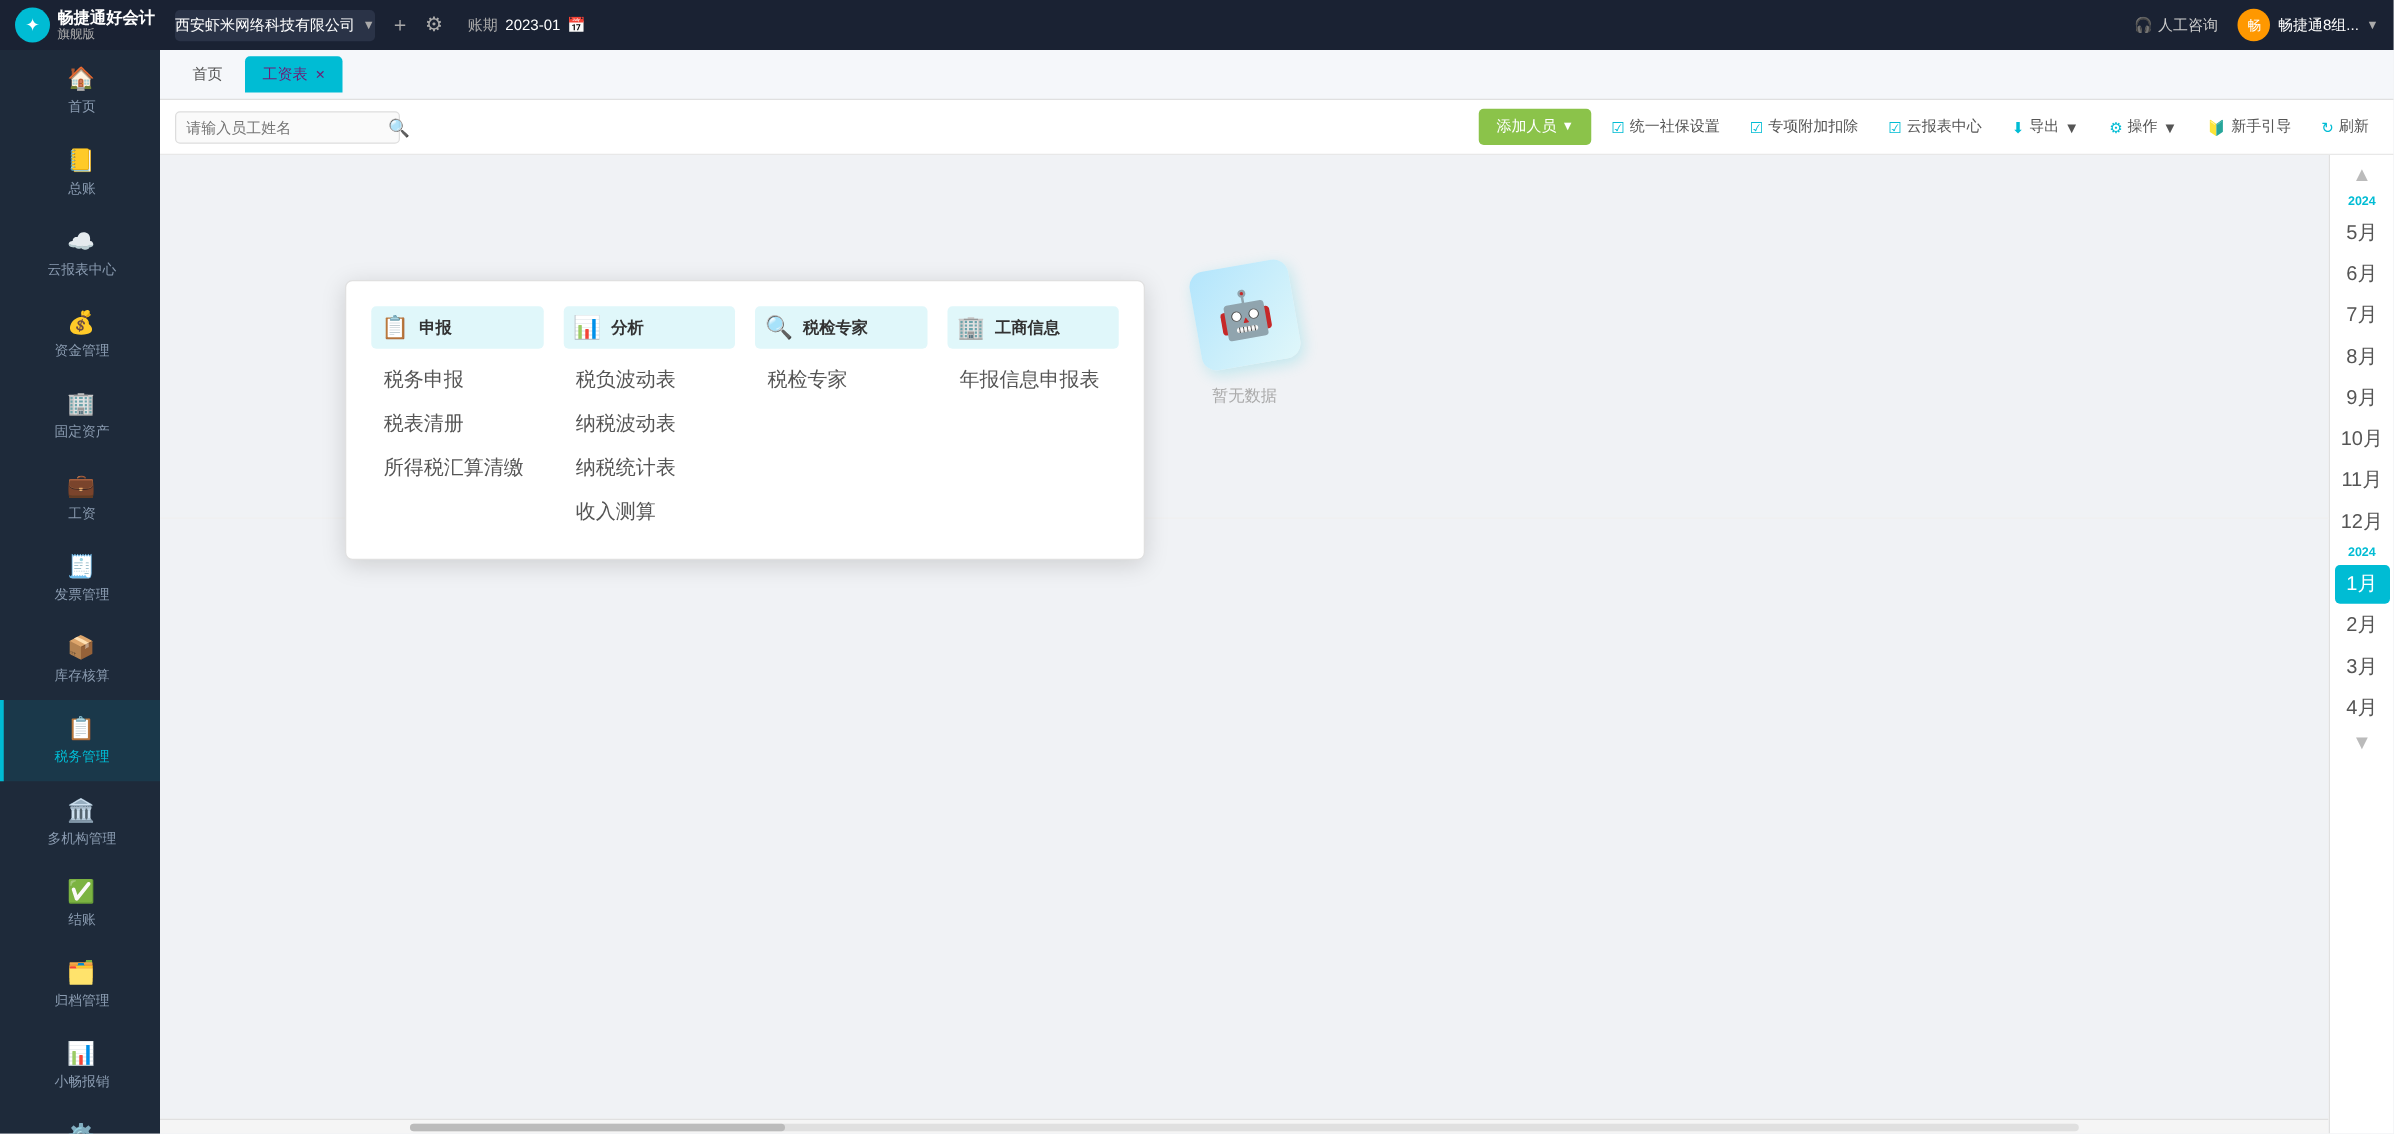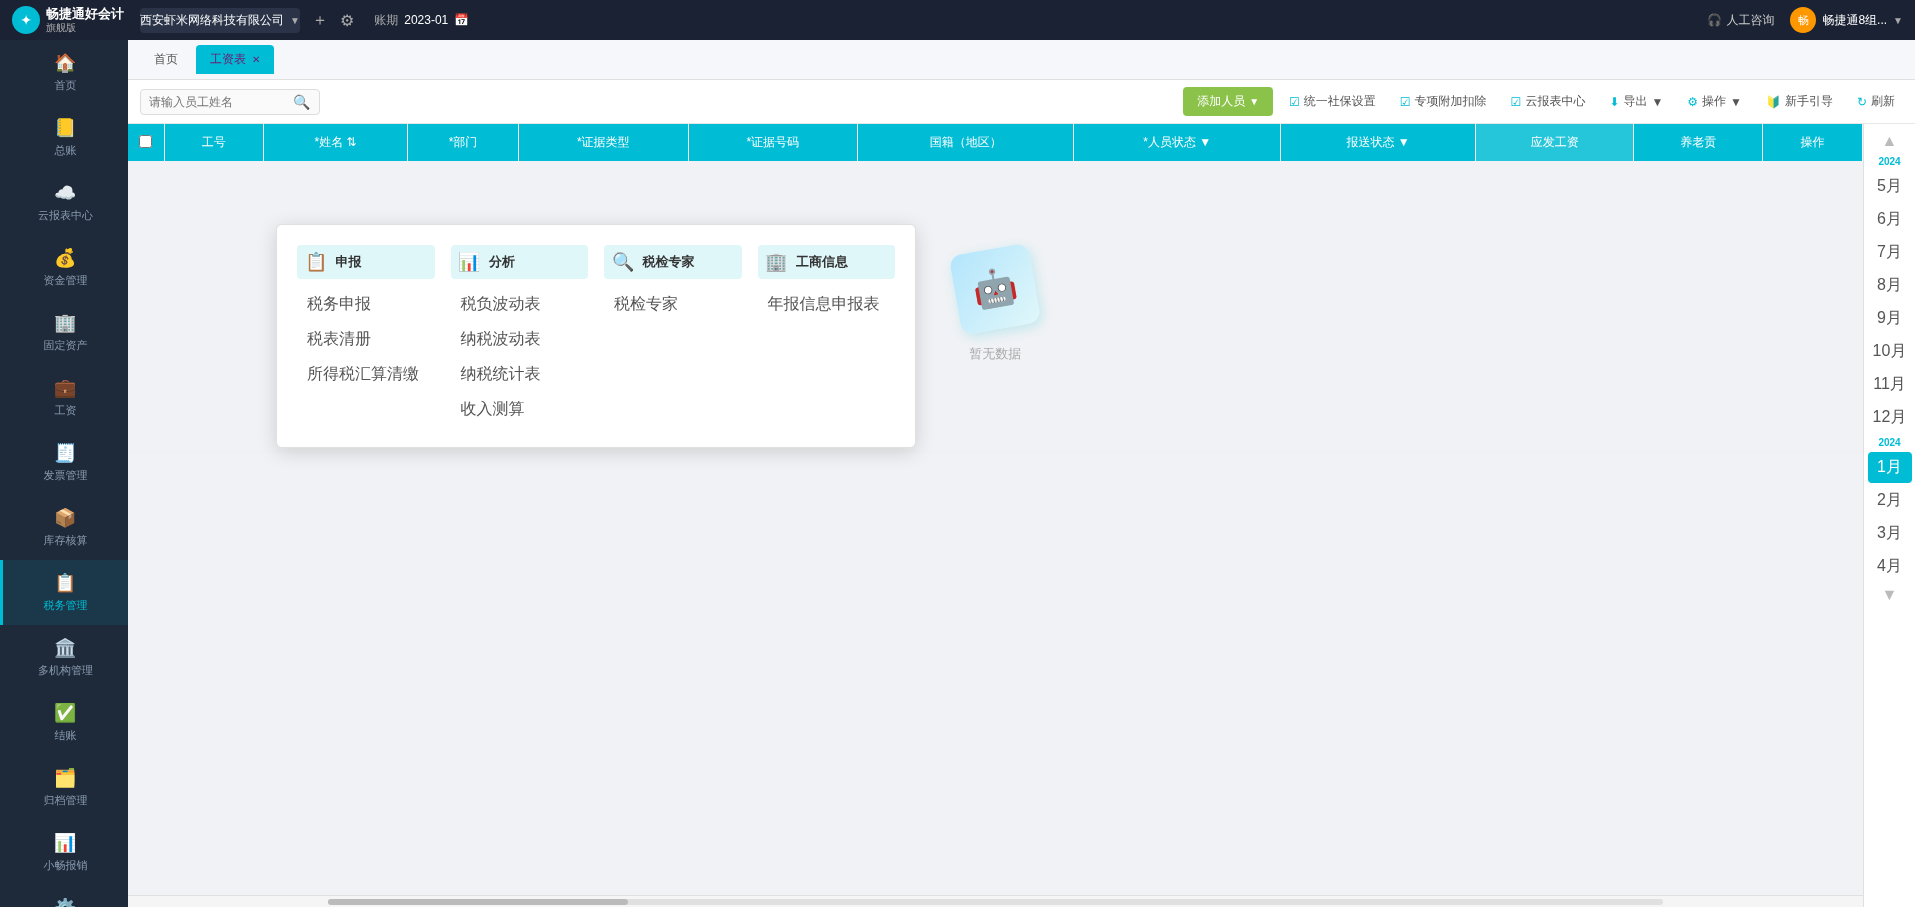--- a/index.html
+++ b/index.html
@@ -98,21 +98,21 @@
       background: #fff;
       display: flex;
       align-items: center;
       padding: 0 12px;
       gap: 8px;
       border-bottom: 1px solid #e8e8e8;
     }
     .search-box {
       display: flex; align-items: center;
       border: 1px solid #ddd; border-radius: 4px;
-      padding: 4px 8px; background: #fafafa; gap: 4px;
+      padding: 4px 8px; background: #fafafa; gap: 22px;
       width: 180px;
     }
     .search-box input { border: none; outline: none; background: transparent; font-size: 12px; color: #666; width: 140px; }
     .search-icon { color: #aaa; font-size: 14px; }
     .toolbar-spacer { flex: 1; }
     .btn-add { background: #8bc34a; color: #fff; border: none; border-radius: 4px; padding: 6px 14px; cursor: pointer; font-size: 12px; display: flex; align-items: center; gap: 4px; }
     .btn-add .arrow { font-size: 10px; }
     .toolbar-action { display: flex; align-items: center; gap: 4px; color: #555; cursor: pointer; font-size: 12px; padding: 4px 8px; border-radius: 4px; }
     .toolbar-action .icon { color: #00bcd4; }
 
@@ -365,36 +365,20 @@
         <span>刷新</span>
       </div>
     </div>
 
     <div class="content-area">
       <div class="main-panel">
 
         <div class="table-container">
           <table class="data-table">
             <thead>
-              <tr>
-                <th class="checkbox-col">
-                  <input type="checkbox" style="">
-                </th>
-                <th>工号</th>
-                <th>*姓名 <span>⇅</span></th>
-                <th>*部门</th>
-                <th>*证据类型</th>
-                <th>*证据号码</th>
-                <th>国籍（地区）</th>
-                <th>*人员状态 <span>▼</span></th>
-                <th>报送状态 <span>▼</span></th>
-                <th colspan="5" style="background:#26c6da;">应发工资</th>
-                <th>养老贡</th>
-                <th>操作</th>
-              </tr>
             </thead>
             <tbody>
               <tr>
                 <td colspan="16">
                   <div class="no-data">
                     <div class="no-data-icon">🤖</div>
                     <span>暂无数据</span>
                   </div>
                 </td>
               </tr>

